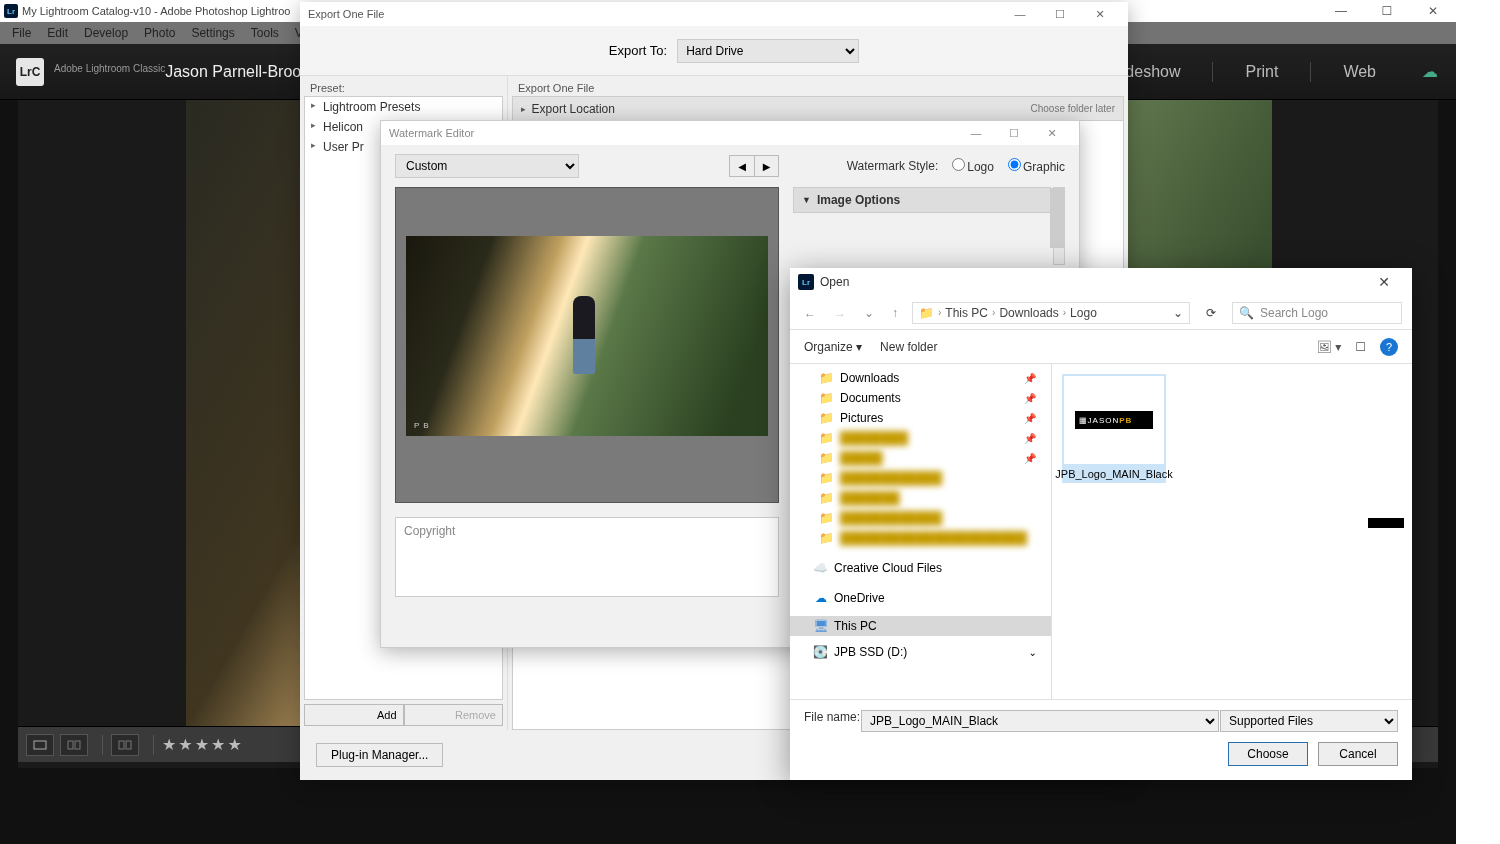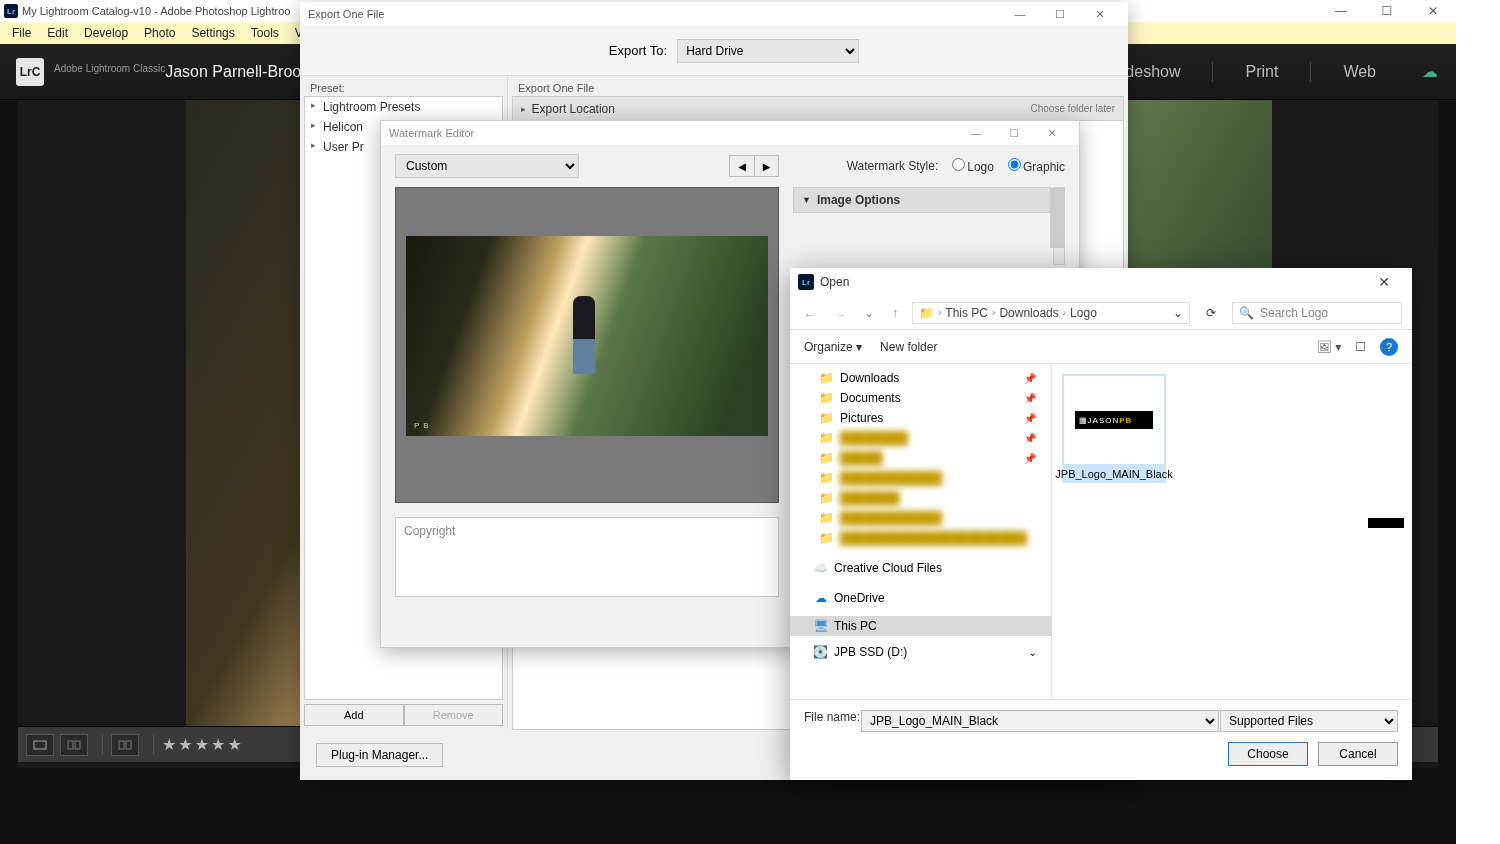--- a/index.html
+++ b/index.html
@@ -4,21 +4,21 @@
 <style>
 * { box-sizing: border-box; font-family: 'Segoe UI', Tahoma, sans-serif; }
 body { margin: 0; width: 1500px; height: 844px; background: #fff; overflow: hidden; position: relative; }
 
 
 .lr-window { position: absolute; top: 0; left: 0; width: 1456px; height: 844px; background: #111; }
 .lr-titlebar { height: 22px; background: #fff; display: flex; align-items: center; padding: 0 4px; font-size: 11px; color: #444; }
 .lr-titlebar .lrc-icon { width: 14px; height: 14px; background: #001833; color: #5fc3f0; font-size: 8px; font-weight: bold; display: flex; align-items: center; justify-content: center; border-radius: 2px; margin-right: 4px; }
 .lr-win-controls { position: absolute; top: 0; right: 0; display: flex; }
 .lr-win-controls span { width: 46px; height: 22px; display: flex; align-items: center; justify-content: center; font-size: 12px; color: #555; }
-.lr-menubar { height: 22px; background: #fef9c3; display: flex; align-items: center; padding: 0 6px; font-size: 12px; color: #222; gap: 4px; }
+.lr-menubar { height: 22px; background: #737373; display: flex; align-items: center; padding: 0 6px; font-size: 12px; color: #222; gap: 4px; }
 .lr-menubar span { padding: 2px 6px; }
 .lr-header { height: 56px; background: linear-gradient(#212121,#181818); display: flex; align-items: center; padding: 0 16px; color: #ccc; border-bottom: 1px solid #000; }
 .lr-header .lrc-badge { width: 28px; height: 28px; background: #e6e6e6; color: #222; font-size: 12px; font-weight: bold; display: flex; align-items: center; justify-content: center; border-radius: 3px; margin-right: 10px; }
 .lr-header .id { display: flex; line-height: 1.1; }
 .lr-header .id .sub { font-size: 10px; color: #999; }
 .lr-header .id .main { font-size: 16px; color: #eee; }
 .lr-modules { margin-left: auto; display: flex; gap: 30px; align-items: center; font-size: 16px; color: #bbb; }
 .lr-modules span { padding: 4px 2px; }
 .lr-modules .sep { width: 1px; height: 20px; background: #444; padding: 0; }
 .lr-canvas { position: absolute; top: 100px; left: 18px; right: 18px; bottom: 76px; background: #1a1a1a; }
@@ -36,21 +36,21 @@
 .export-titlebar .win-ctl span { width: 40px; text-align: center; color: #666; }
 .export-to-row { height: 50px; background: #f4f4f4; display: flex; align-items: center; justify-content: center; gap: 10px; font-size: 13px; border-bottom: 1px solid #ddd; padding-left: 40px; }
 .export-to-row select { width: 182px; height: 24px; background: #e6e6e6; border: 1px solid #ccc; font-size: 12px; padding: 0 4px; }
 .export-body { display: flex; height: calc(100% - 124px); }
 .preset-col { width: 208px; border-right: 1px solid #ddd; display: flex; flex-direction: column; }
 .preset-label { font-size: 11px; color: #555; padding: 6px 10px 2px; }
 .preset-list { flex: 1; background: #fff; margin: 0 4px; border: 1px solid #ccc; position: relative; }
 .preset-item { font-size: 12px; padding: 3px 8px 3px 18px; position: relative; color: #333; }
 .preset-item::before { content: "▸"; position: absolute; left: 6px; font-size: 9px; color: #666; }
 .preset-btns { display: flex; margin: 4px; }
-.preset-btns button { flex: 1; height: 22px; font-size: 11px; border: 1px solid #bbb; background: #eee; }
+.preset-btns button { flex: 1; height: 22px; font-size: 11px; border: 1px solid #bbb; background: #eee; text-align: right; }
 .preset-btns button.dis { color: #aaa; }
 .settings-col { flex: 1; display: flex; flex-direction: column; }
 .settings-label { font-size: 11px; color: #555; padding: 6px 10px 2px; }
 .settings-panel { flex: 1; background: #fff; margin: 0 4px; border: 1px solid #ccc; }
 .section-hdr { height: 24px; background: #e4e4e4; display: flex; align-items: center; padding: 0 8px; font-size: 12px; color: #333; border-bottom: 1px solid #ccc; }
 .section-hdr .tri { font-size: 9px; margin-right: 6px; color: #555; }
 .section-hdr .right { margin-left: auto; font-size: 10px; color: #777; }
 .export-footer { height: 50px; display: flex; align-items: center; padding: 0 16px; gap: 10px; }
 .export-footer button { height: 24px; padding: 0 14px; font-size: 12px; border: 1px solid #bbb; background: #eee; }
 .export-footer .spacer { flex: 1; }

